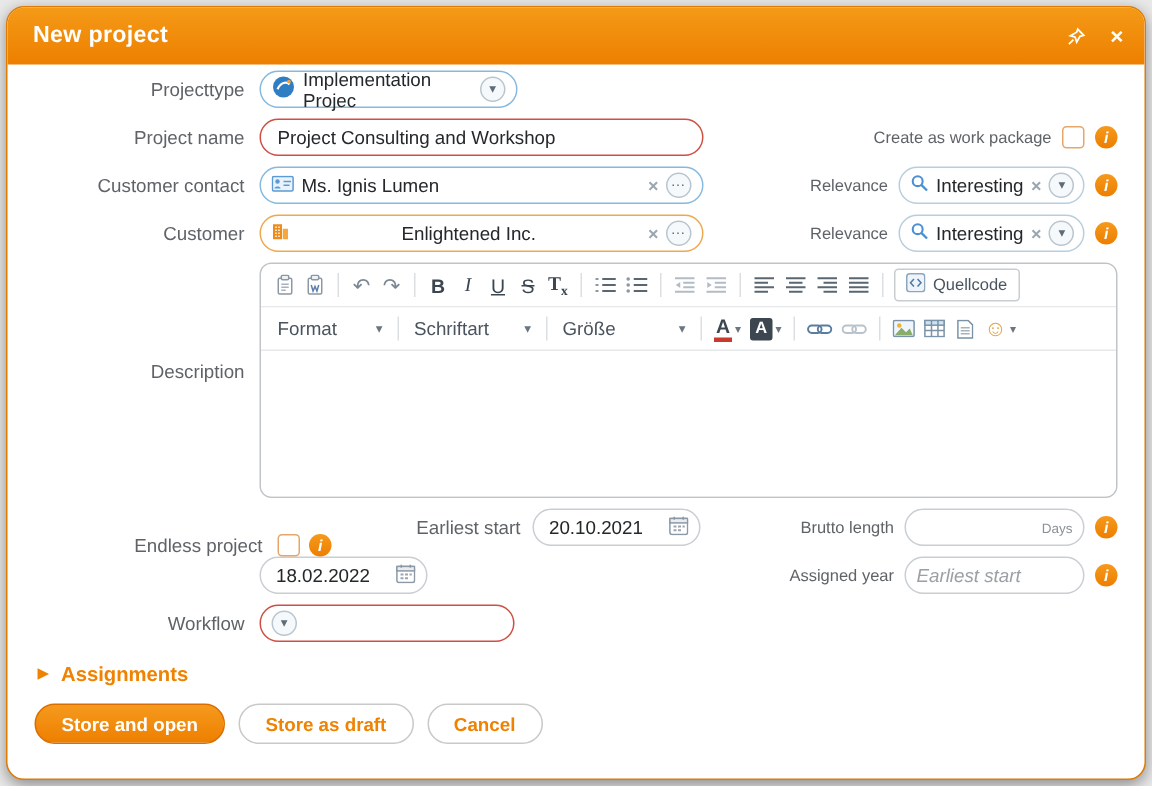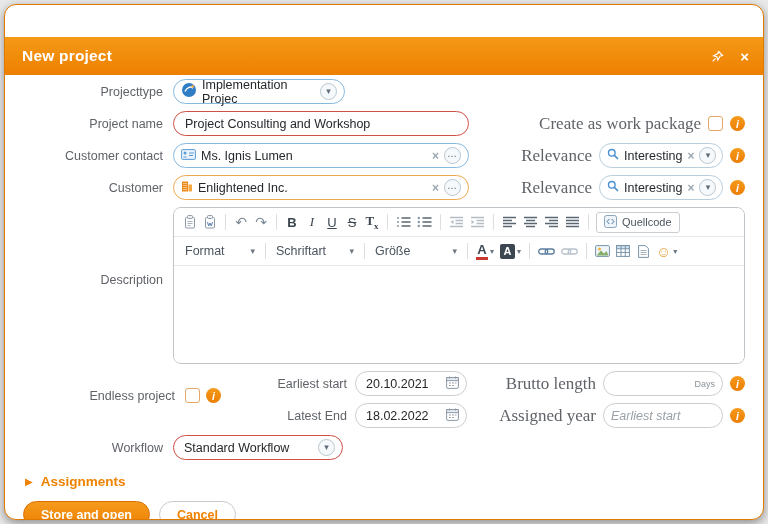--- a/index.html
+++ b/index.html
@@ -12,41 +12,41 @@
   }
   .dialog {
     position:absolute; left:4px; top:4px; width:760px; height:516px;
     background:#fff; border:1px solid #e07a00; border-radius:12px;
     box-shadow:0 3px 10px rgba(0,0,0,.40);
     overflow:hidden; display:flex; flex-direction:column;
   }
   .titlebar {
     height:38px; flex:0 0 38px;
     background:linear-gradient(#f49a17,#ee7f00);
-    display:flex; align-items:center; padding:0 14px 0 17px; color:#fff;margin-top:32px;
+    display:flex; align-items:center; padding:0 14px 0 17px; color:#fff;
   }
   .title { font-size:15.5px; font-weight:bold; letter-spacing:.2px; }
   .titlebar-actions { margin-left:auto; display:flex; align-items:center; gap:16px; }
   .tb-icon-btn { cursor:pointer; display:flex; align-items:center; }
   .close-glyph { font-size:15px; font-weight:bold; color:#fff; line-height:1; }
 
   .content { flex:1; padding:4px 18px 10px 18px; position:relative; }
 
   .form-row { display:flex; align-items:center; margin-bottom:7px; height:25px; }
   .label { width:150px; padding-right:10px; text-align:right; font-size:12.5px; color:#5f6368; flex:0 0 150px; }
   .sub-label { width:182px; padding-right:8px; text-align:right; font-size:12.5px; color:#5f6368; }
 
   .pill {
     height:25px; border-radius:13px; background:#fff; border:1px solid #c9ced2;
     display:flex; align-items:center; padding:0 7px; gap:5px; font-size:12.5px; color:#25282b;
   }
   .pill .grow { flex:1; }
   .b-blue   { border-color:#86b9e0; }
   .b-red    { border-color:#cf4f44; }
-  .b-orange { border-color:#eda94f; }
+  .b-orange { border-color:#eda94f;text-align:center; }
   .b-rel    { border-color:#b9cedd; }
 
   .w-type { width:172px; }
   .w-name { width:296px; }
   .w-rel  { width:124px; }
   .w-date { width:112px; }
   .w-num  { width:120px; }
   .w-flow { width:170px; }
 
   input.text-input {
@@ -64,21 +64,21 @@
 
   .info-dot {
     width:15px; height:15px; border-radius:50%; background:linear-gradient(#f59a1d,#ed7e00);
     color:#fff; font-size:10.5px; font-weight:bold; font-style:italic;
     display:flex; align-items:center; justify-content:center; flex:0 0 15px;
   }
   .checkbox {
     width:15px; height:15px; border:1px solid #e5a768; border-radius:3px; background:#fff; cursor:pointer; flex:0 0 15px;
   }
   .right-group { margin-left:auto; display:flex; align-items:center; gap:7px; }
-  .rg-label { font-size:17px; color:#5f6368;font-family:Liberation Serif, serif; }
+  .rg-label { font-size:11px; color:#5f6368; }
 
   .placeholder-txt { font-style:italic; color:#9aa0a6; }
   .unit-txt { margin-left:auto; font-size:9px; color:#8b9197; }
   .date-txt { padding-left:3px; }
 
   
   .editor-row { display:flex; align-items:flex-start; margin-bottom:7px; }
   .editor-row .label { padding-top:6px; }
   .editor {
     flex:1; border:1px solid #bfc4c8; border-radius:8px; overflow:hidden; background:#fff; height:157px;
@@ -447,21 +447,20 @@
           <span class="rg-label">Brutto length</span>
           <div class="pill w-num">
             <span class="unit-txt">Days</span>
           </div>
           <span class="info-dot">i</span>
         </div>
       </div>
 
       <div class="form-row">
         <div class="label"></div>
-        <div class="sub-label">Latest End</div>
         <div class="pill w-date">
           <span class="grow date-txt">18.02.2022</span>
           <span>
             <svg width="13" height="13" viewBox="0 0 13 13">
                 <rect x="0.6" y="1.6" width="11.8" height="10.8" rx="1.5" fill="#fff" stroke="#8c98a4"></rect>
                 <rect x="0.6" y="1.6" width="11.8" height="3" fill="#e8edf2" stroke="#8c98a4"></rect>
                 <path d="M3.5 0.5v2M9.5 0.5v2" stroke="#8c98a4"></path>
                 <path d="M3 7h2M6 7h2M9 7h1.5M3 9.5h2M6 9.5h2" stroke="#9aa5b0" stroke-width="1.2"></path>
               </svg>
           </span>
@@ -472,31 +471,31 @@
             <span class="placeholder-txt">Earliest start</span>
           </div>
           <span class="info-dot">i</span>
         </div>
       </div>
     </div>
 
     <div class="form-row">
       <div class="label">Workflow</div>
       <div class="pill b-red w-flow">
-        <span class="grow" style="padding-left:3px;">Standard Workflow</span>
         <span class="circ-btn">
             <span class="chev">▾</span>
           </span>
       </div>
     </div>
 
     <div class="assignments">
       <span class="assign-arrow">▶</span>
       <span class="assign-label">Assignments</span>
     </div>
 
     <div class="footer">
       <button class="btn btn-primary">Store and open</button>
+      <button class="btn">Store as draft</button>
       <button class="btn">Cancel</button>
     </div>
 
   </div>
 </div>
 
 </body></html>

